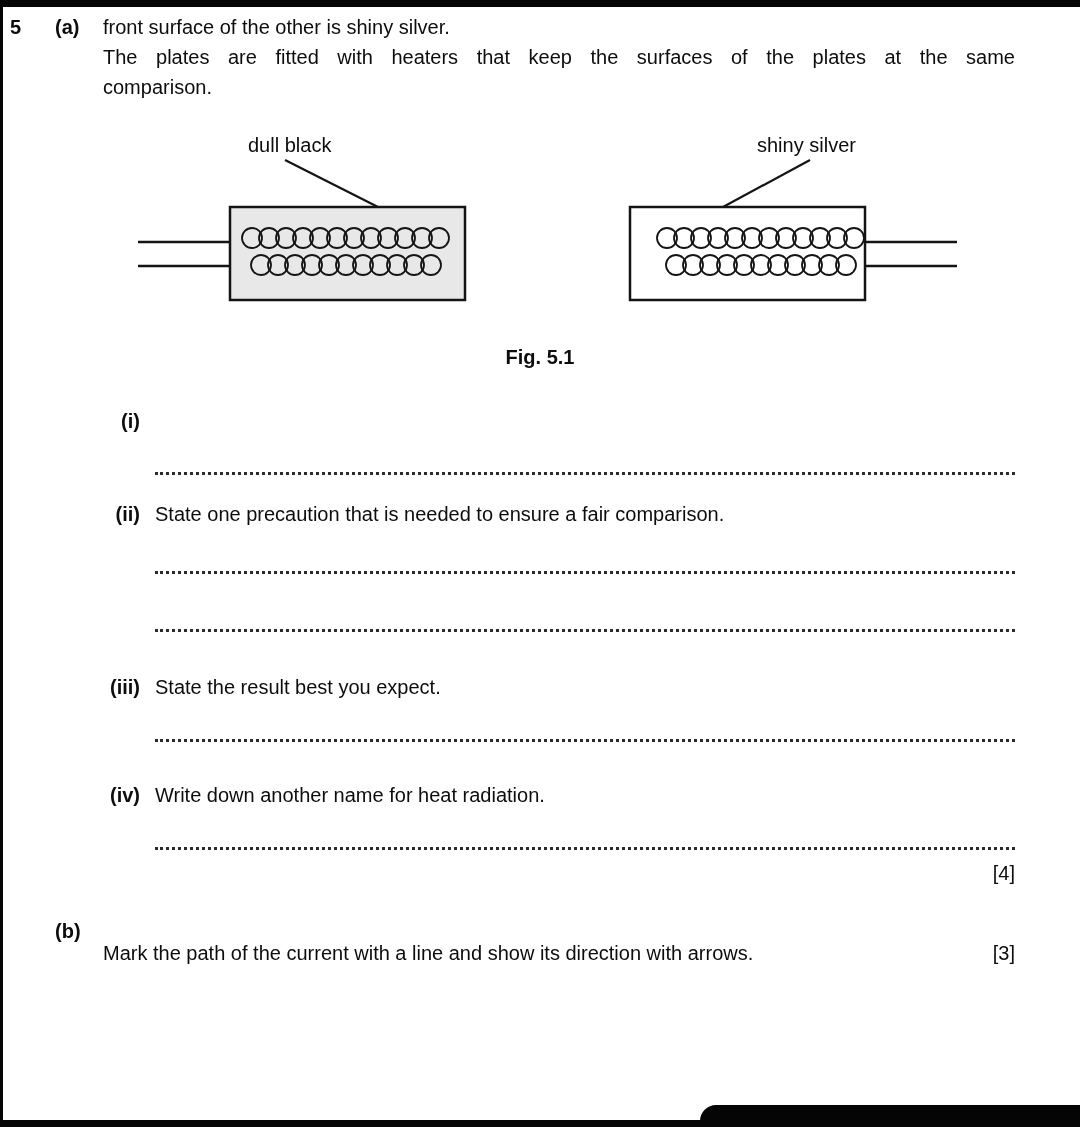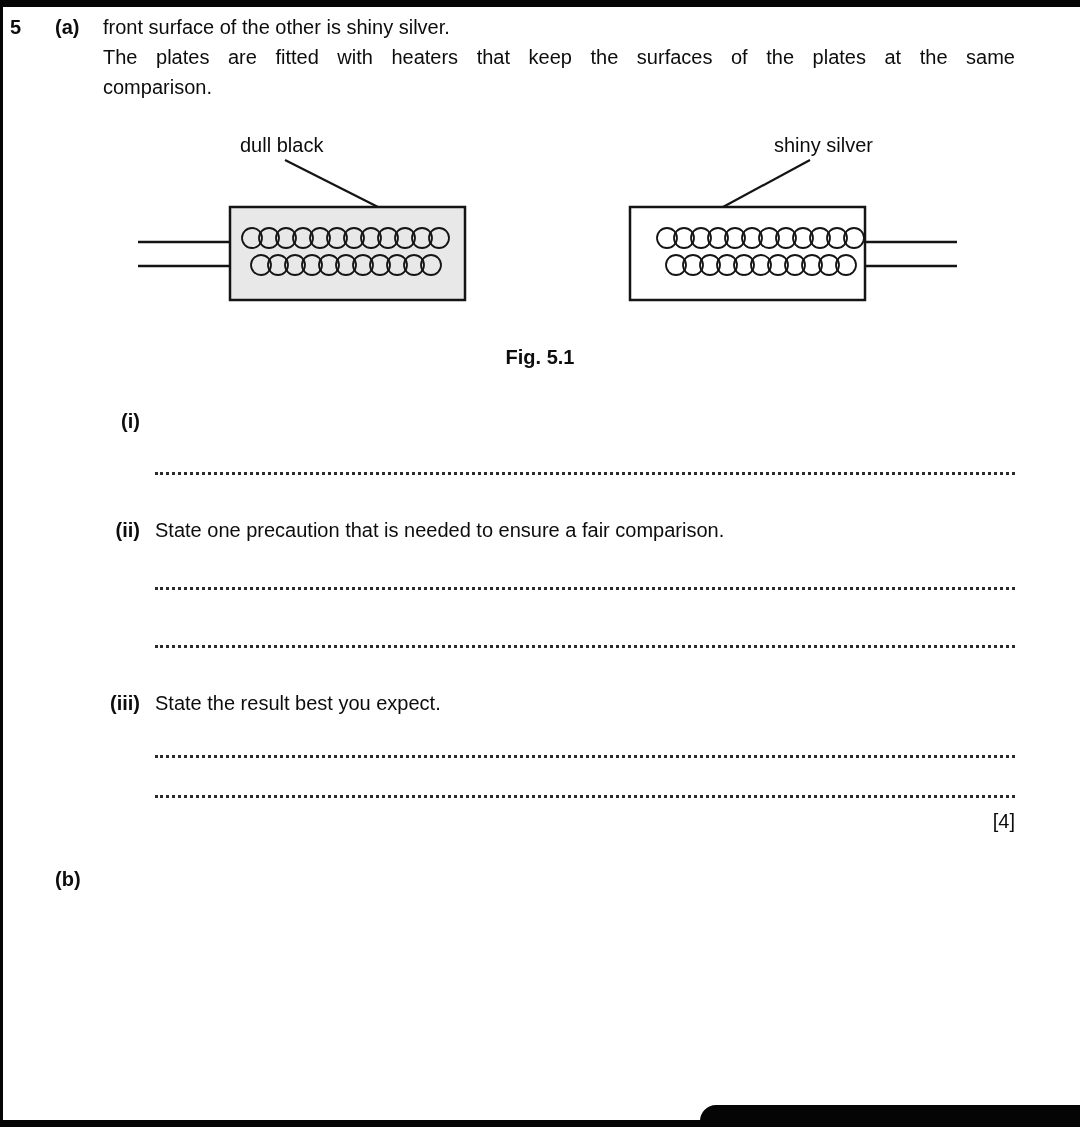--- a/index.html
+++ b/index.html
@@ -52,22 +52,22 @@
     <span class="qnum">5</span>
     <span class="qlabel">(a)</span>
     <div class="qtext">
       <div>front surface of the other is shiny silver.</div>
       <div class="jline">The plates are fitted with heaters that keep the surfaces of the plates at the same</div>
       <div>comparison.</div>
     </div>
   </div>
 
   <div class="figure-block">
-    <div class="fig-label" style="left:230px;">dull black</div>
-    <div class="fig-label" style="left:764px;">shiny silver</div>
+    <div class="fig-label" style="left:238px;">dull black</div>
+    <div class="fig-label" style="left:747px;">shiny silver</div>
     <svg class="fig-svg" width="1080" height="212" viewBox="0 0 1080 212">
       <defs>
         <g id="coil12" fill="none" stroke="#141414" stroke-width="1.8">
           <circle cx="0" cy="0" r="10"></circle>
             <circle cx="17" cy="0" r="10"></circle>
             <circle cx="34" cy="0" r="10"></circle>
           <circle cx="51" cy="0" r="10"></circle>
             <circle cx="68" cy="0" r="10"></circle>
             <circle cx="85" cy="0" r="10"></circle>
           <circle cx="102" cy="0" r="10"></circle>
@@ -111,44 +111,54 @@
     </svg>
   </div>
 
   <p class="caption">Fig. 5.1</p>
 
   <div class="sub" style="margin-top:34px;">
     <span class="sublabel">(i)</span>
   </div>
   <div class="ansline" style="margin-top:36px;"></div>
 
-  <div class="sub" style="margin-top:40px;">
+  <div class="sub" style="margin-top:24px;">
     <span class="sublabel">(ii)</span>
     <div class="subtext">
       <div>State one precaution that is needed to ensure a fair comparison.</div>
     </div>
   </div>
   <div class="ansline" style="margin-top:42px;"></div>
   <div class="ansline" style="margin-top:55px;"></div>
 
   <div class="sub" style="margin-top:40px;">
     <span class="sublabel">(iii)</span>
     <div class="subtext">
       <div>State the result best you expect.</div>
     </div>
   </div>
   <div class="ansline" style="margin-top:37px;"></div>
 
+  <div class="sub" style="margin-top:38px;">
+    <span class="sublabel">(iv)</span>
+    <div class="subtext">
+      <div>Write down another name for heat radiation.</div>
+    </div>
+  </div>
   <div class="ansline" style="margin-top:37px;"></div>
 
   <div class="marks-right" style="margin-top:8px;">[4]</div>
 
   <div class="qrow" style="margin-top:28px;">
     <span class="qnum"></span>
     <span class="qlabel">(b)</span>
     <div class="qtext">
+      <div class="mark-row" style="margin-top:22px;">
+        <span>Mark the path of the current with a line and show its direction with arrows.</span>
+        <span>[3]</span>
+      </div>
     </div>
   </div>
 
 </div>
 
 <div class="bottom-bar"></div>
 <div class="bottom-tab"></div>
 
 </body></html>

